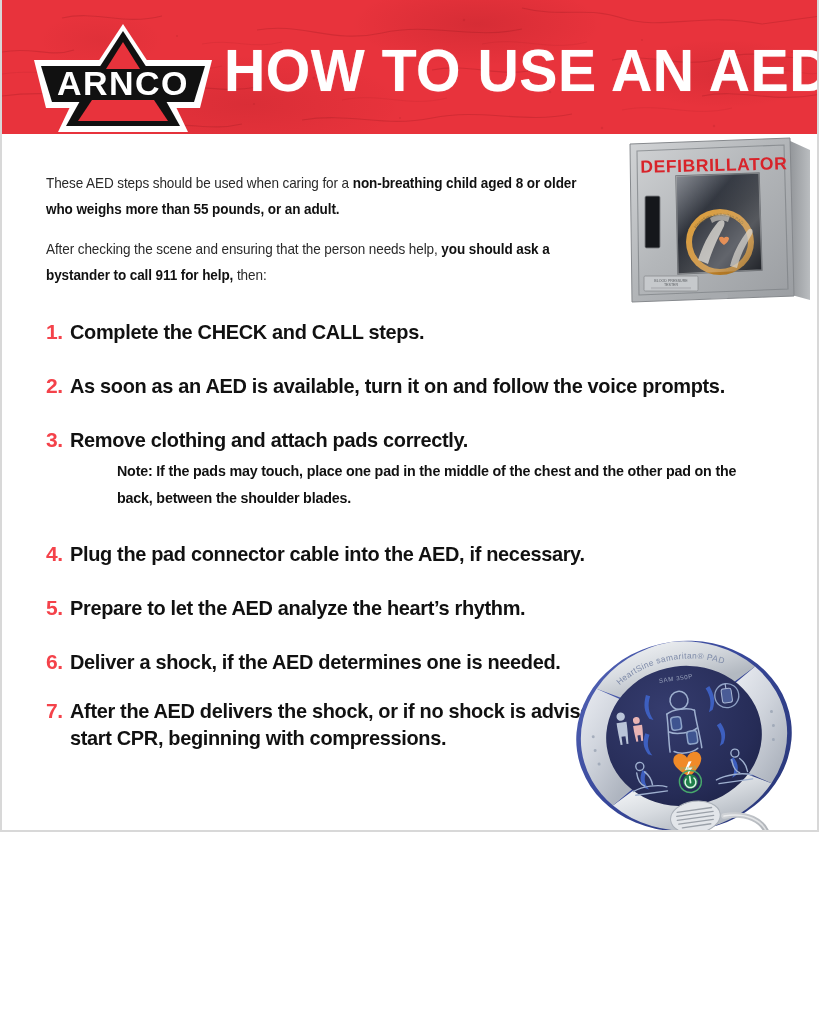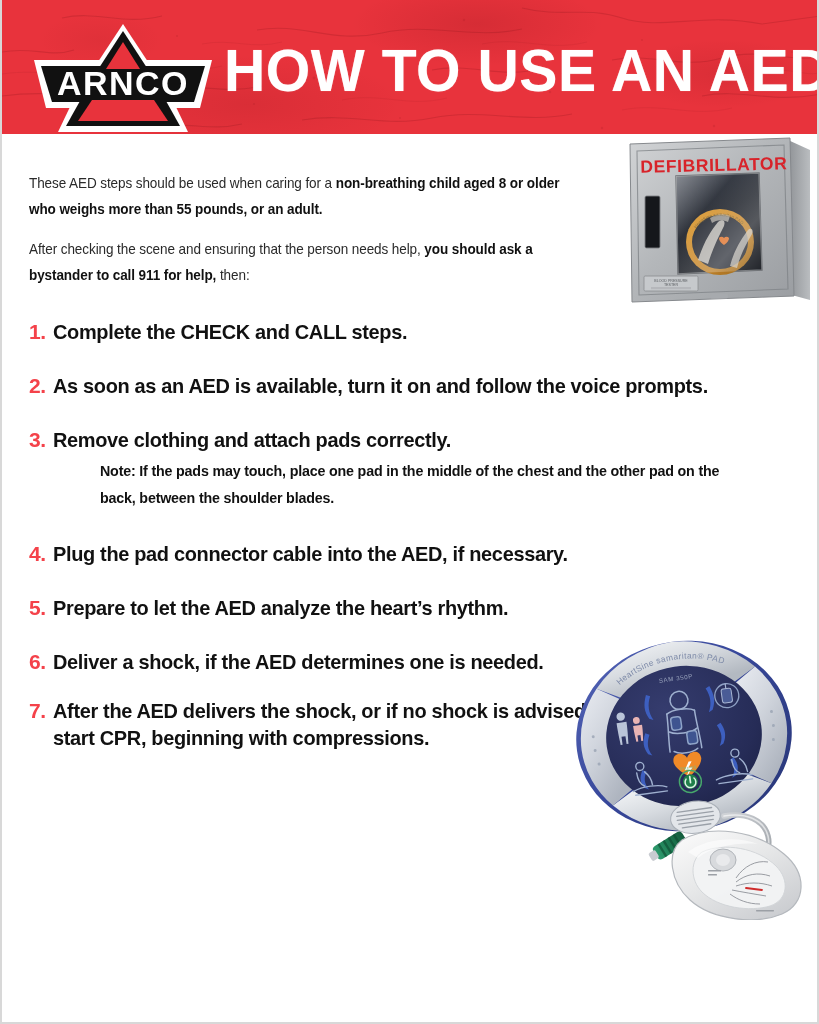--- a/index.html
+++ b/index.html
@@ -7,21 +7,21 @@
   html, body {
     width: 819px;
     height: 1024px;
     background: #ffffff;
     font-family: "Liberation Sans", sans-serif;
   }
 
   .page {
     position: relative;
     width: 819px;
-    height: 1024px;
+    height: 832px;
     background: #ffffff;
     overflow: hidden;
     border-left: 2px solid #d8d8d8;
     border-right: 2px solid #d8d8d8;
     border-bottom: 2px solid #d8d8d8;
   }
 
   
   .header-band {
     position: absolute;
@@ -63,21 +63,21 @@
     line-height: 60px;
     white-space: nowrap;
     transform: scaleX(0.97);
     transform-origin: left center;
     text-shadow: 0 0 1px rgba(255,255,255,.5);
   }
 
   
   .content {
     position: absolute;
-    left: 27px; top: 170px;
+    left: 44px; top: 170px;
     width: 760px;
   }
 
   .intro-para {
     width: 580px;
     font-family: "Liberation Sans Narrow", "Liberation Sans", sans-serif;
     font-size: 14.4px;
     line-height: 26px;
     color: #2a2a2a;
     letter-spacing: -0.1px;

